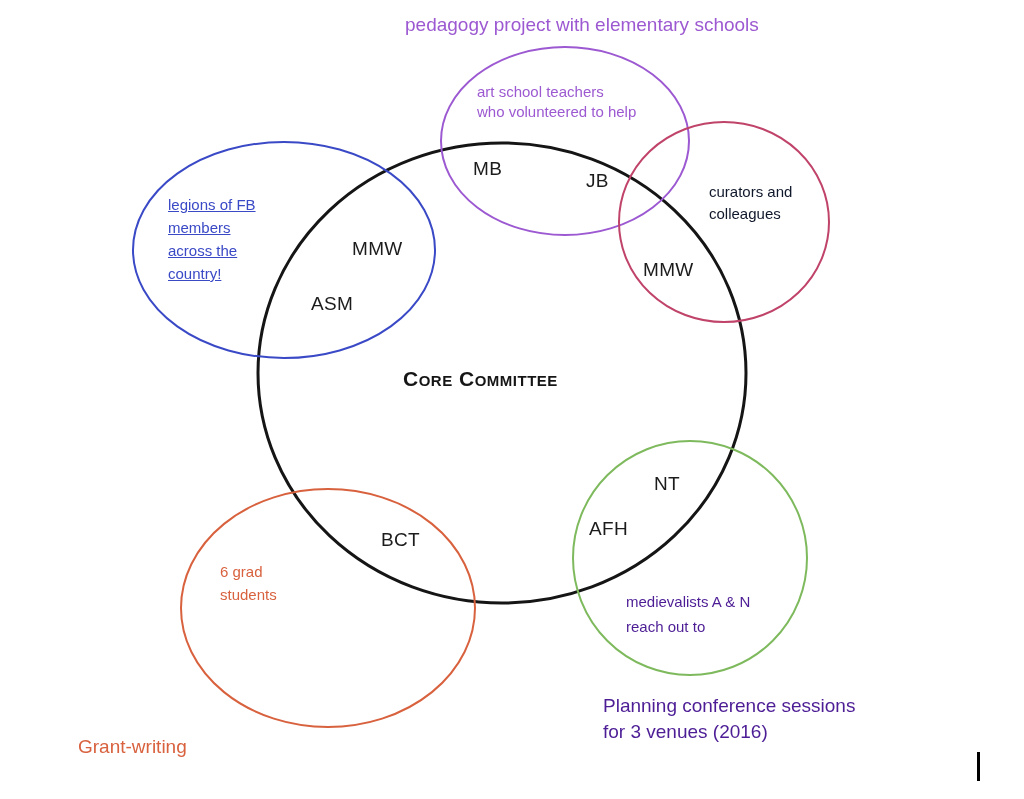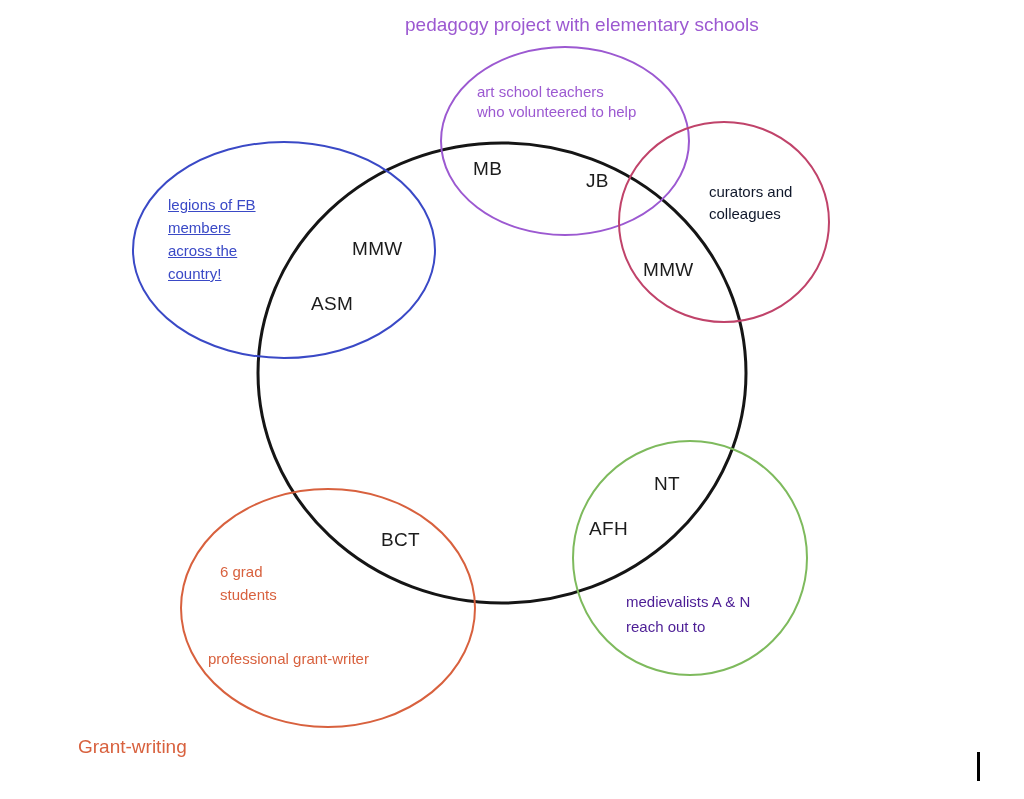--- a/index.html
+++ b/index.html
@@ -77,41 +77,43 @@
     <ellipse cx="565" cy="141" rx="124" ry="94" fill="none" stroke="#9c59d1" stroke-width="2"></ellipse>
 
     <ellipse cx="724" cy="222" rx="105" ry="100" fill="none" stroke="#c0436a" stroke-width="2"></ellipse>
 
     <ellipse cx="328" cy="608" rx="147" ry="119" fill="none" stroke="#d8613e" stroke-width="2"></ellipse>
 
     <ellipse cx="690" cy="558" rx="117" ry="117" fill="none" stroke="#7eba5d" stroke-width="2"></ellipse>
   </svg>
 
   <div class="label title c-purple" id="title-pedagogy">pedagogy project with elementary schools</div>
+  <div class="label title c-green" id="title-conference">Planning conference sessions
+for 3 venues (2016)</div>
   <div class="label title c-orange" id="title-grant">Grant-writing</div>
 
   <div class="label note c-purple" id="note-art">art school teachers
 who volunteered to help</div>
   <div class="label note c-blue" id="note-legions">legions of FB
 members
 across the
 country!</div>
   <div class="label note c-crimson" id="note-curators">curators and
 colleagues</div>
   <div class="label note c-green" id="note-medievalists">medievalists A &amp; N
 reach out to</div>
   <div class="label note c-orange" id="note-grad">6 grad
 students</div>
-  <div class="label note c-orange" id="note-grantwriter">professional grant-writer</div>
 
   <div class="label member" id="m-mb">MB</div>
   <div class="label member" id="m-jb">JB</div>
   <div class="label member" id="m-mmw-blue">MMW</div>
   <div class="label member" id="m-asm">ASM</div>
   <div class="label member" id="m-mmw-red">MMW</div>
   <div class="label member" id="m-nt">NT</div>
   <div class="label member" id="m-afh">AFH</div>
   <div class="label member" id="m-bct">BCT</div>
 
+  <div class="label" id="core-label">Core Committee</div>
 
   <div id="text-cursor"></div>
 
 </div>
 
 </body></html>

